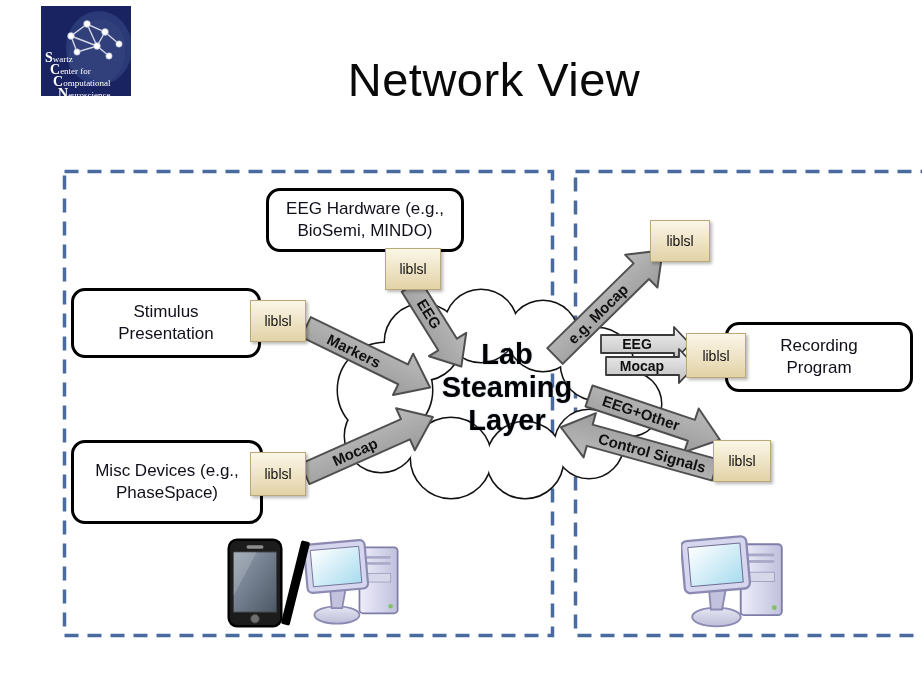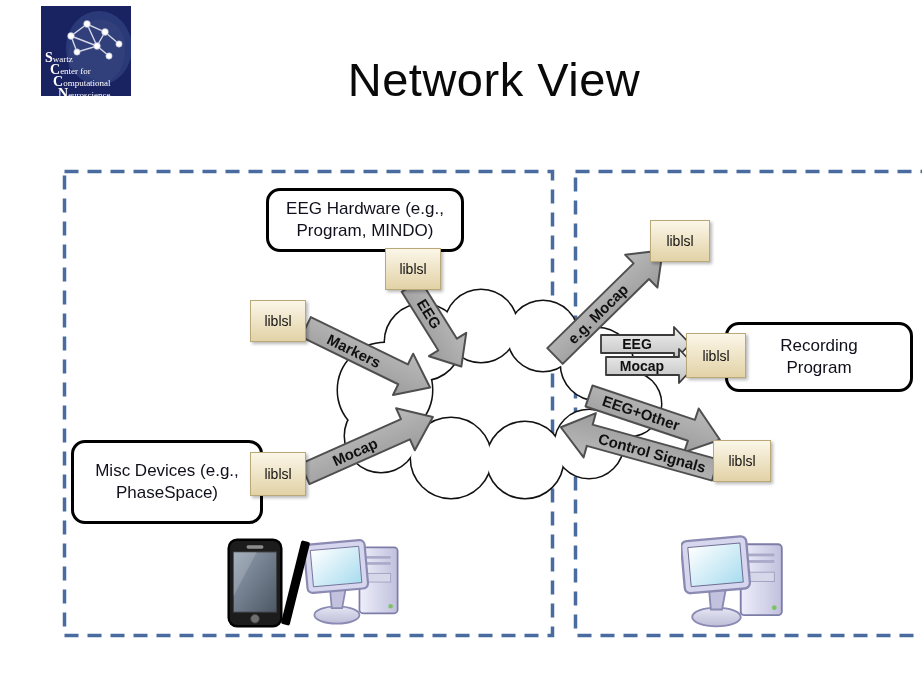--- a/index.html
+++ b/index.html
@@ -162,22 +162,28 @@
     <text class="arrow-label" text-anchor="middle" dy="0.35em" transform="translate(321,351) rotate(26)">Markers</text>
     <text class="arrow-label" text-anchor="middle" dy="0.35em" transform="translate(396,314) rotate(58)">EEG</text>
     <text class="arrow-label" text-anchor="middle" dy="0.35em" transform="translate(322,452) rotate(-24)">Mocap</text>
     <text class="arrow-label" text-anchor="middle" dy="0.35em" transform="translate(565,314) rotate(-44.5)">e.g. Mocap</text>
     <text class="arrow-label" text-anchor="middle" dy="0.35em" transform="translate(608,413) rotate(18.5)">EEG+Other</text>
     <text class="arrow-label" text-anchor="middle" dy="0.35em" transform="translate(619,453) rotate(15.5)">Control Signals</text>
     <text class="arrow-label small" text-anchor="middle" x="604" y="349">EEG</text>
     <text class="arrow-label small" text-anchor="middle" x="609" y="371">Mocap</text>
   </svg>
 
-
-  <div class="box b-eeghw">EEG Hardware (e.g., Program, MINDO)</div>
+  <div class="cloud-text">
+    <div>Lab</div>
+    <div>Steaming</div>
+    <div>Layer</div>
+  </div>
+
+  <div class="box b-eeghw">EEG Hardware (e.g., BioSemi, MINDO)</div>
+  <div class="box b-stim">Stimulus Presentation</div>
   <div class="box b-misc">Misc Devices (e.g., PhaseSpace)</div>
   <div class="box b-rec">Recording Program</div>
 
   <div class="liblsl l-eeghw">liblsl</div>
   <div class="liblsl l-stim">liblsl</div>
   <div class="liblsl l-misc">liblsl</div>
   <div class="liblsl l-rtv">liblsl</div>
   <div class="liblsl l-rec">liblsl</div>
   <div class="liblsl l-onl">liblsl</div>
 

